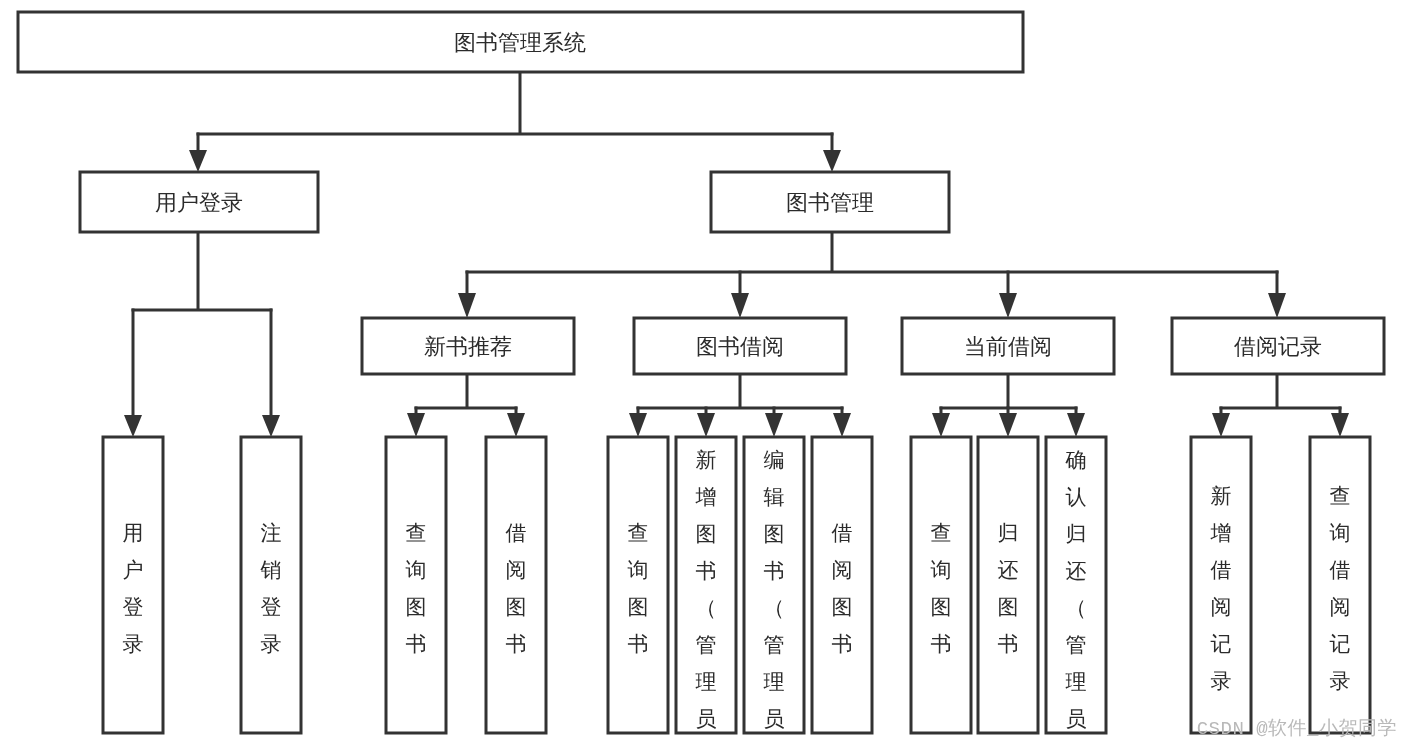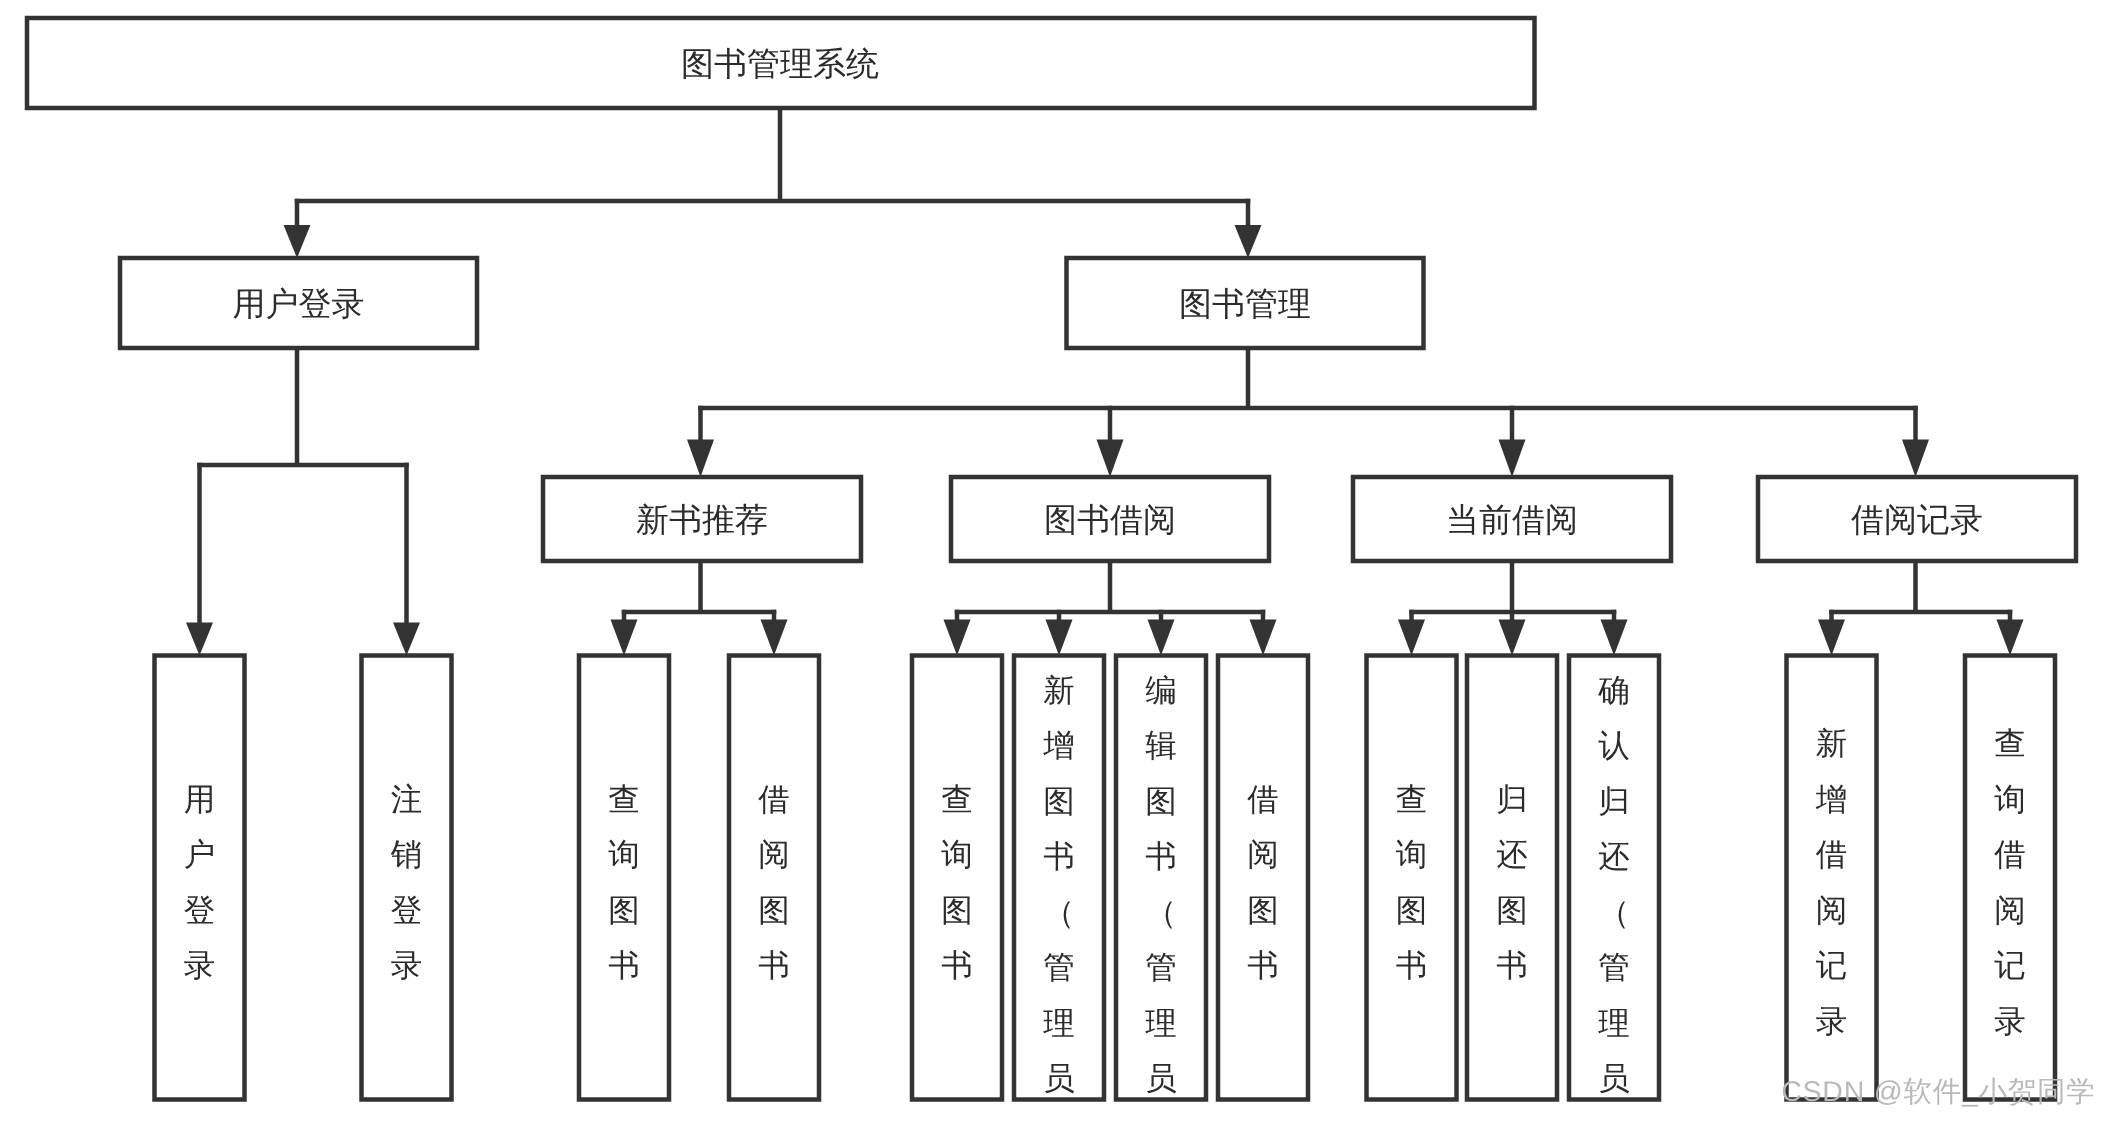--- a/index.html
+++ b/index.html
@@ -50,21 +50,21 @@
   .node-label-v {
     font-family: "Liberation Sans", "DejaVu Sans", sans-serif;
     font-size: 21px;
     fill: #2b2b2b;
     text-anchor: middle;
   }
   .watermark {
     position: absolute;
     right: 8px;
     bottom: 6px;
-    font-family: Liberation Sans, sans-serif;
+    font-family: Liberation Mono, monospace;
     font-size: 19px;
     color: #b9b9b9;
     letter-spacing: 0.5px;
     white-space: nowrap;
     pointer-events: none;
   }
 </style>
 </head>
 <body>
 

